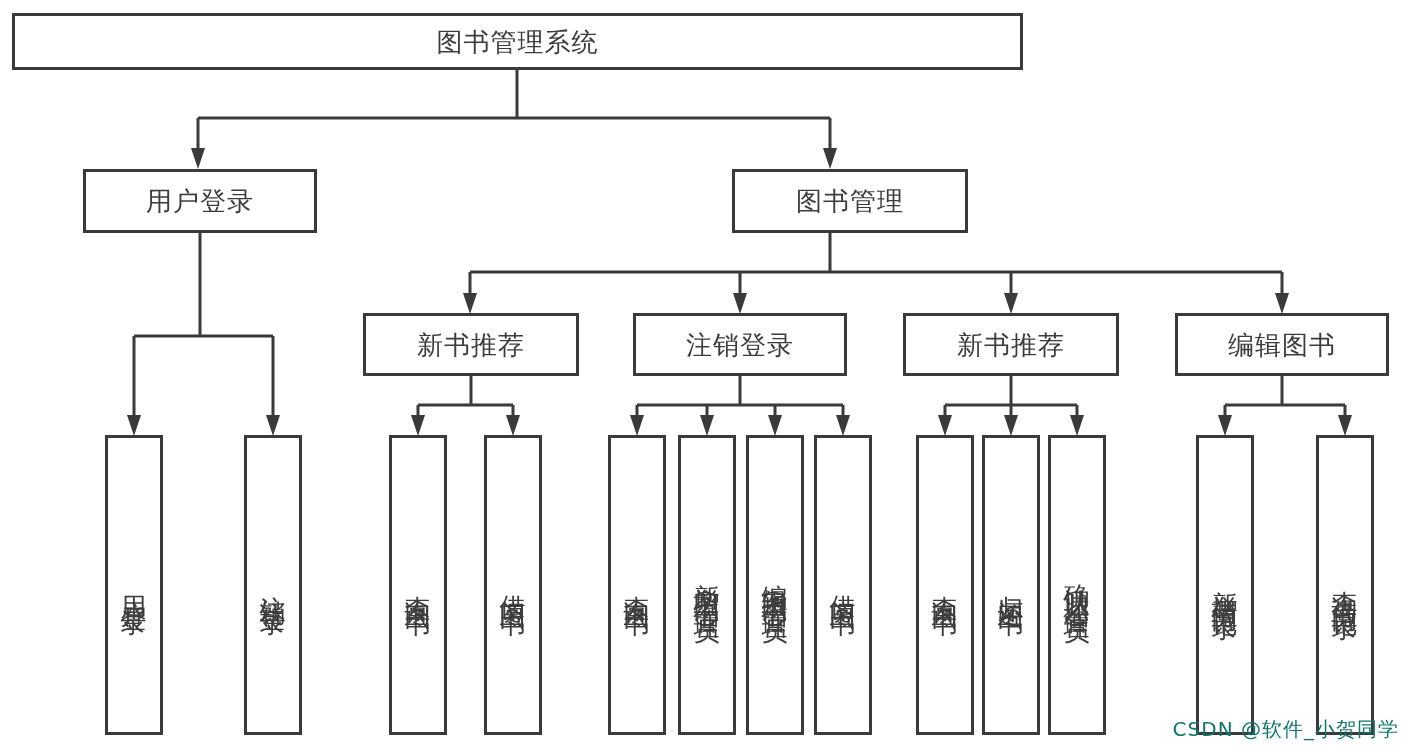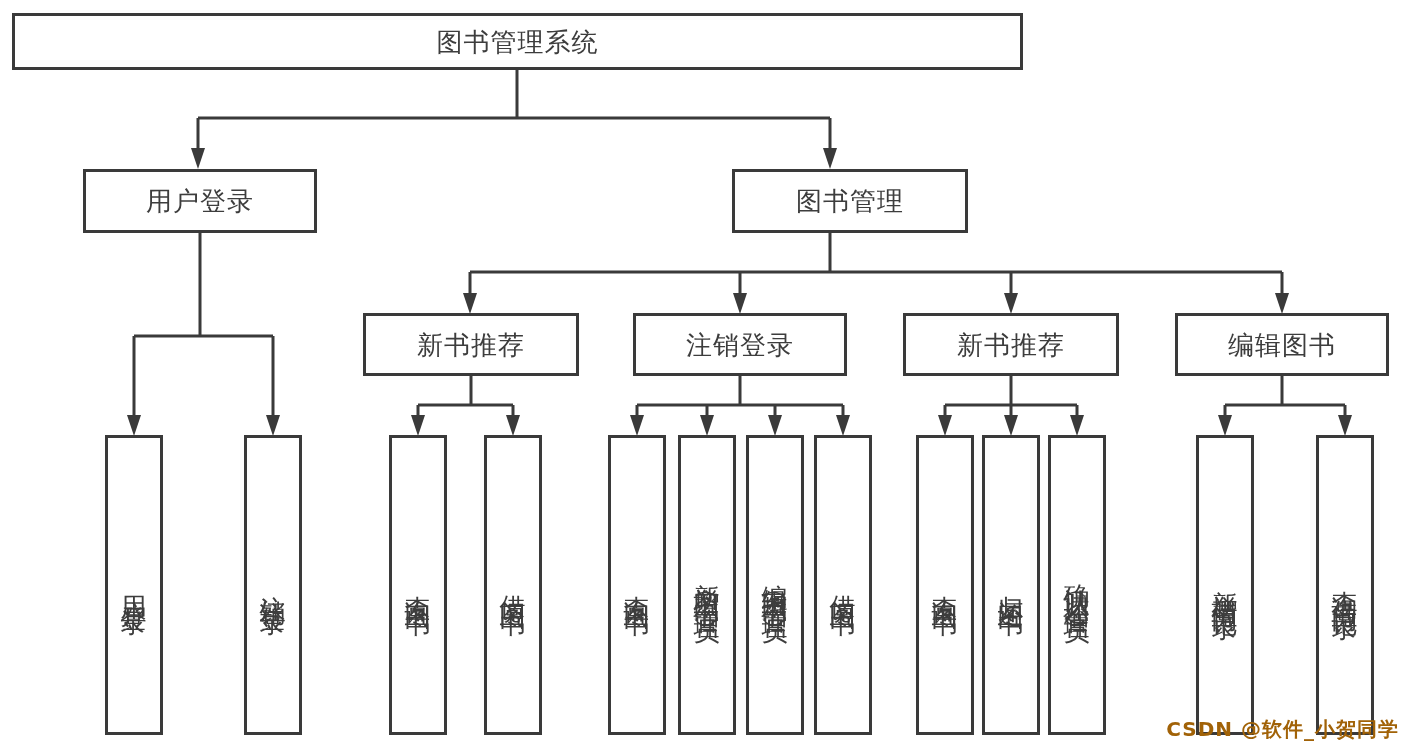--- a/index.html
+++ b/index.html
@@ -25,26 +25,25 @@
   .node.h span{letter-spacing:1px;white-space:nowrap;}
   .node.v span{
     writing-mode:vertical-rl;
     text-orientation:mixed;
     letter-spacing:5px;
     white-space:nowrap;
   }
   #watermark{
     position:absolute;
     right:6px;bottom:4px;
-    color:#a16207;
+    color:#0f766e;
     font-size:20px;
     letter-spacing:1px;
     z-index:3;
     white-space:nowrap;
-    font-weight:bold;
   }
 </style>
 </head>
 <body>
 
 <div id="stage">
 
   <svg id="wires" width="1405" height="747" viewBox="0 0 1405 747">
     <g stroke="#3a3a3a" stroke-width="3" fill="none">
 

